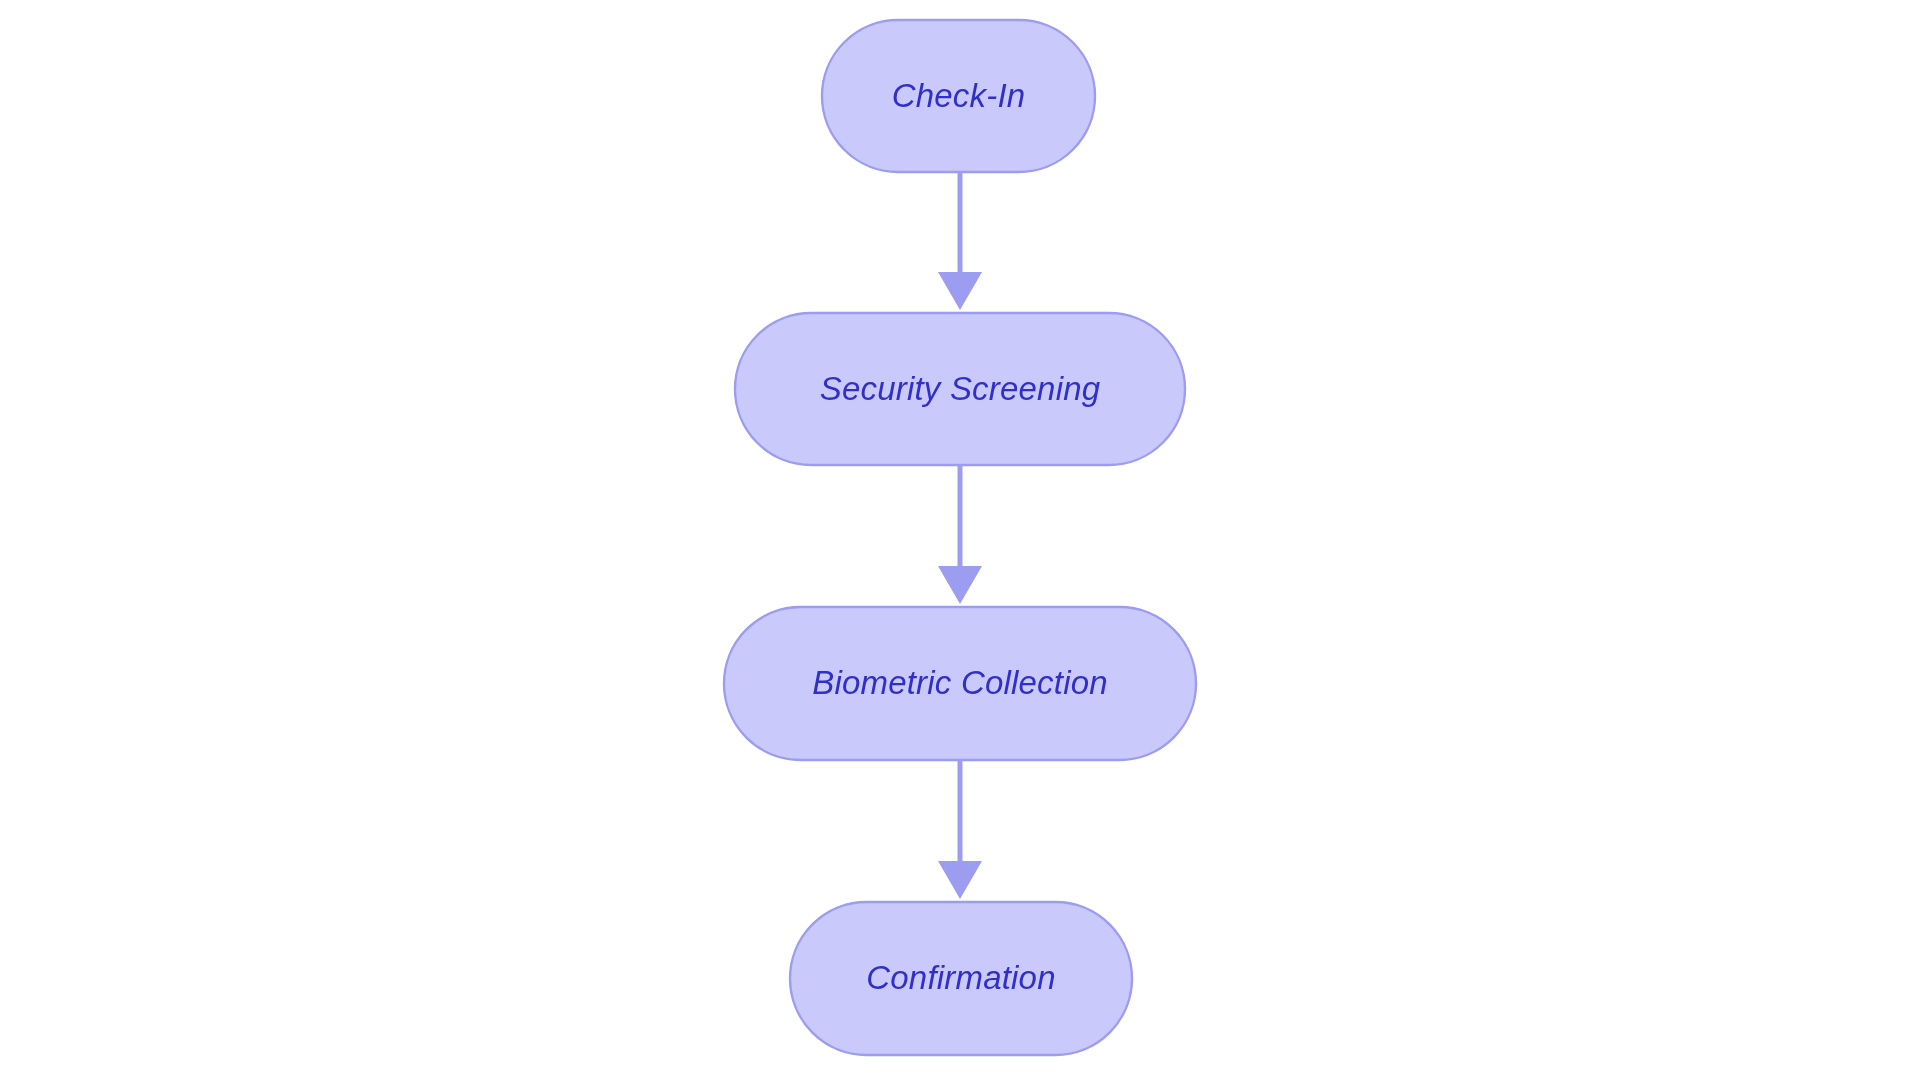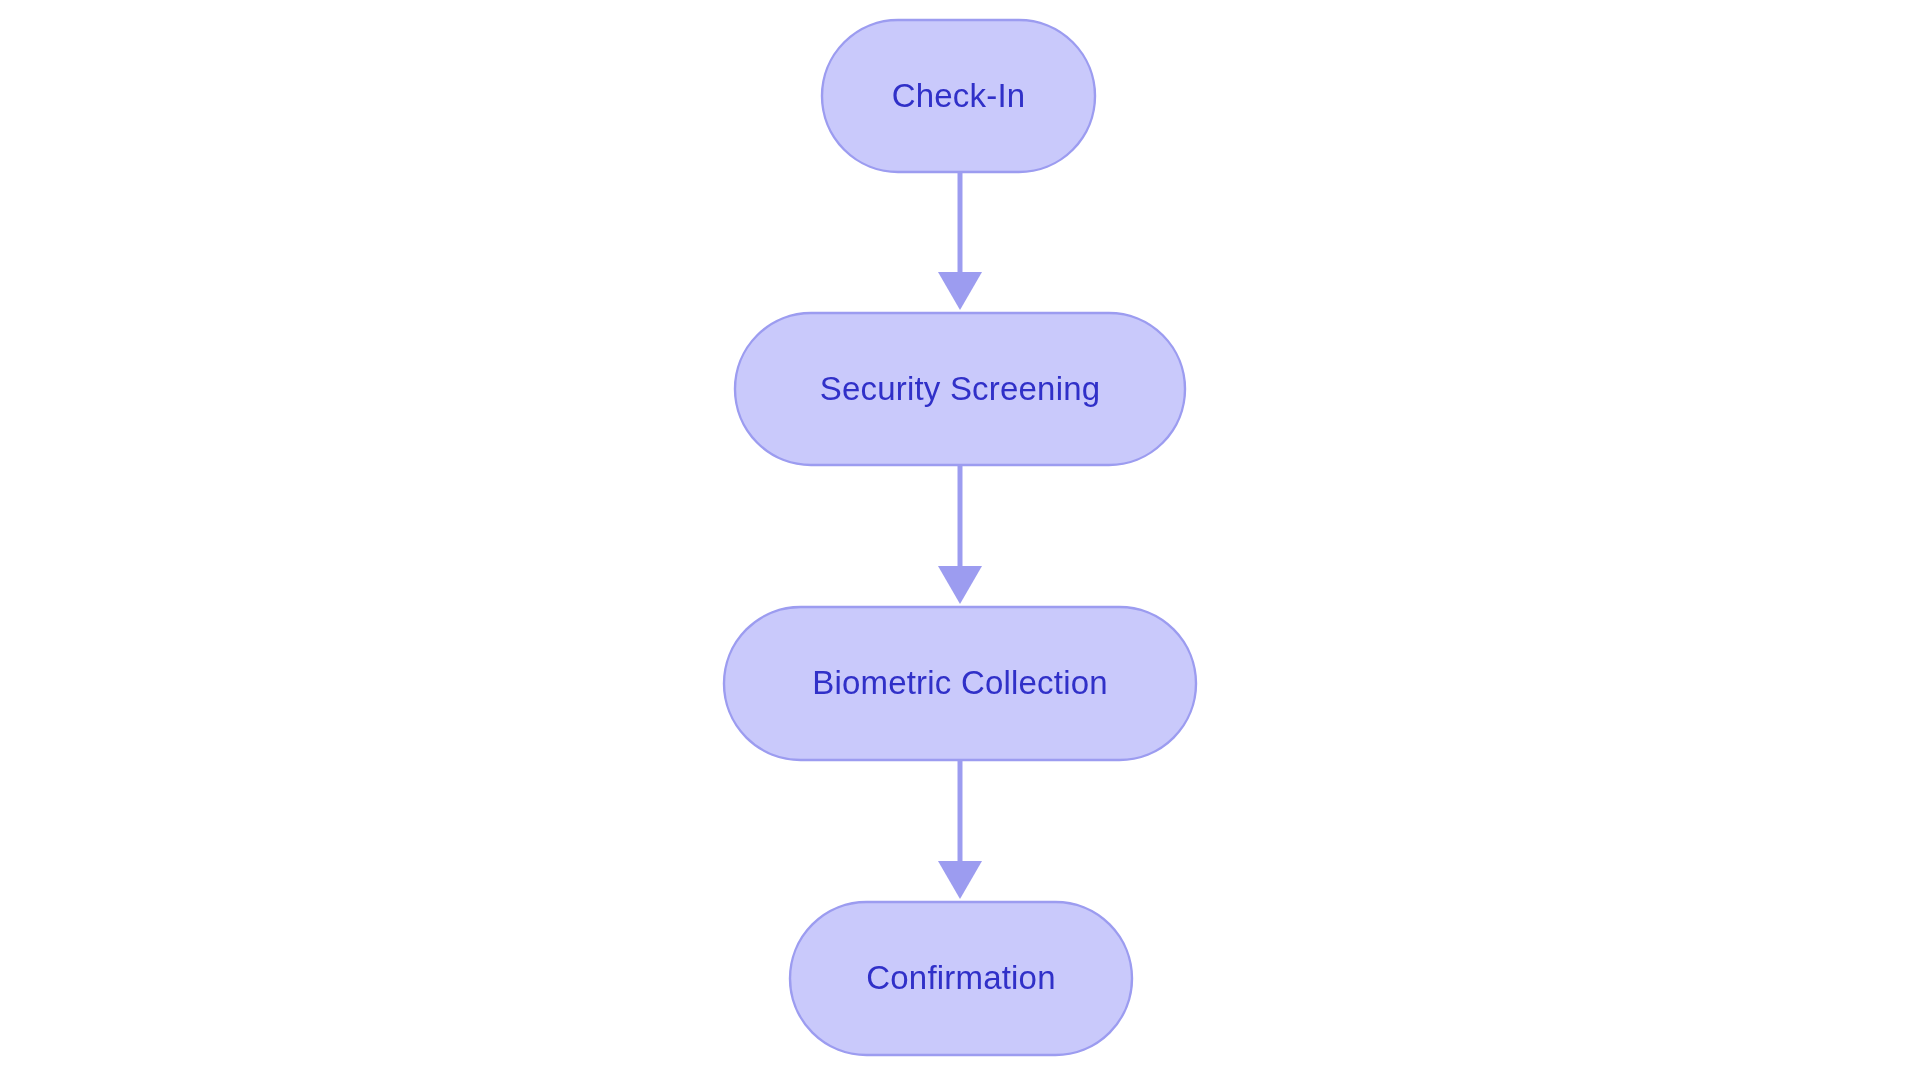--- a/index.html
+++ b/index.html
@@ -12,20 +12,21 @@
     width: 1920px;
     height: 1083px;
     overflow: hidden;
     font-family: "Liberation Sans", sans-serif;
   }
   #flowchart-canvas {
     position: relative;
     width: 1920px;
     height: 1083px;
     background: #ffffff;
+    font-style: italic;
   }
   #flow-svg {
     position: absolute;
     top: 0;
     left: 0;
     width: 1920px;
     height: 1083px;
     display: block;
   }
   .node-shape {

